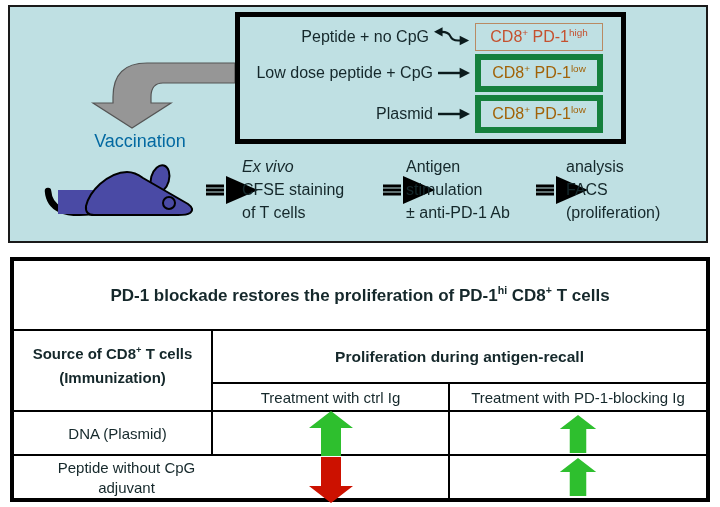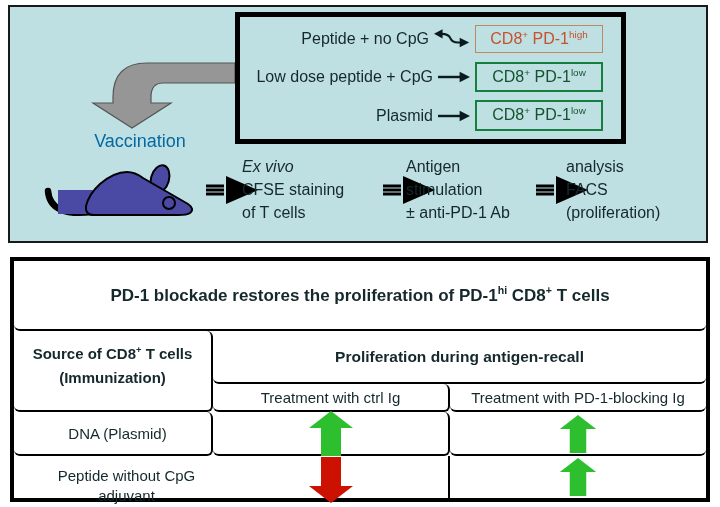--- a/index.html
+++ b/index.html
@@ -12,22 +12,22 @@
     background:#bfe0e3; border:2px solid #1a1a1a;
   }
   .inner-box{
     position:absolute; left:225px; top:5px; width:391px; height:132px;
     border:5px solid #000; display:flex; flex-direction:column;
     justify-content:space-around; padding:4px 18px 4px 4px;
   }
   .cond-row{ display:flex; align-items:center; justify-content:flex-end; gap:5px; }
   .cond-label{ font-size:16px; color:#15282b; white-space:nowrap; }
   .result-box{
-    width:128px; text-align:center; border:2px solid #15803d;
-    padding:3px 2px 4px 2px; font-size:16px; color:#14532d; white-space:nowrap;
+    width:128px; text-align:center; border:6px solid #15803d;
+    padding:3px 2px 4px 2px; font-size:16px; color:#a16207; white-space:nowrap;
   }
   .result-box.hi{ border:1.5px solid #b98a63; color:#c5512f; }
   sup{ font-size:0.62em; }
 
   .vaccination{ position:absolute; left:60px; top:124px; width:140px;
     text-align:center; font-size:18px; color:#0369a1; }
 
   .gray-arrow{ position:absolute; left:77px; top:50px; }
   .mouse{ position:absolute; left:12px; top:150px; }
 
@@ -35,34 +35,34 @@
   .wf-step{ position:absolute; top:148px; width:150px; 
     font-size:16px; line-height:23px; color:#15282b; }
   .italic{ font-style:italic; }
 
   
   .bottom-panel{
     position:absolute; left:10px; top:257px; width:700px; height:245px;
     background:#fff; border:4px solid #000;
   }
   .cell{ position:absolute; background:#fff; }
-  .bb{ border-bottom:2px solid #000;border-radius:6px; }
+  .bb{ border-bottom:2px solid #000; }
   .br{ border-right:2px solid #000; }
   .center-flex{ display:flex; align-items:center; justify-content:center; }
   .tbl-title{ left:0; top:0; width:692px; height:70px; font-size:17px; font-weight:bold; }
   .src-header{ left:0; top:70px; width:199px; height:81px; font-size:15px; font-weight:bold;
     text-align:center; line-height:24px; padding-top:7px; }
   .prolif-header{ left:199px; top:70px; width:493px; height:53px; font-size:15.5px; font-weight:bold; }
   .sub-ctrl{ left:199px; top:123px; width:237px; height:28px; font-size:15px; }
   .sub-block{ left:436px; top:123px; width:256px; height:28px; font-size:15px; }
   .r1c1{ left:0; top:151px; width:199px; height:44px; font-size:15px;padding-left:10px; }
   .r1c2{ left:199px; top:151px; width:237px; height:44px; overflow:visible; }
   .r1c3{ left:436px; top:151px; width:256px; height:44px; }
   .r2c1{ left:0; top:195px; width:227px; height:42px; font-size:15px;
-    text-align:center; line-height:20px; padding-top:10px; }
+    text-align:center; line-height:20px; padding-top:2px; }
   .r2c2{ left:199px; top:195px; width:237px; height:42px; overflow:visible; }
   .r2c3{ left:436px; top:195px; width:256px; height:42px; }
   .arrow-wrap{ position:absolute; left:0; width:100%; display:flex; justify-content:center; }
 </style>
 </head>
 <body>
 
 <div class="page">
 
   <div class="top-panel">

